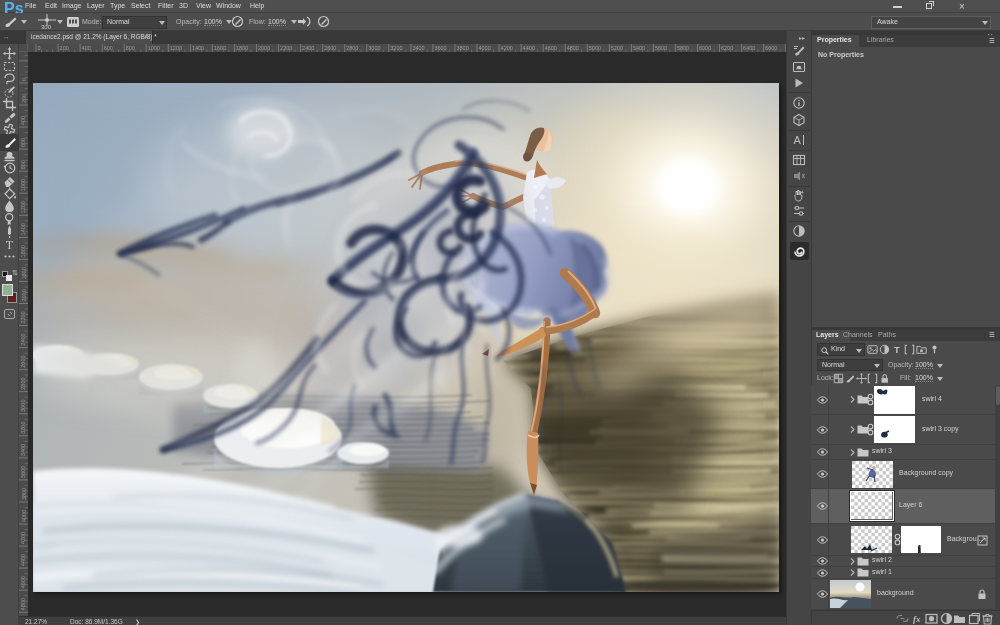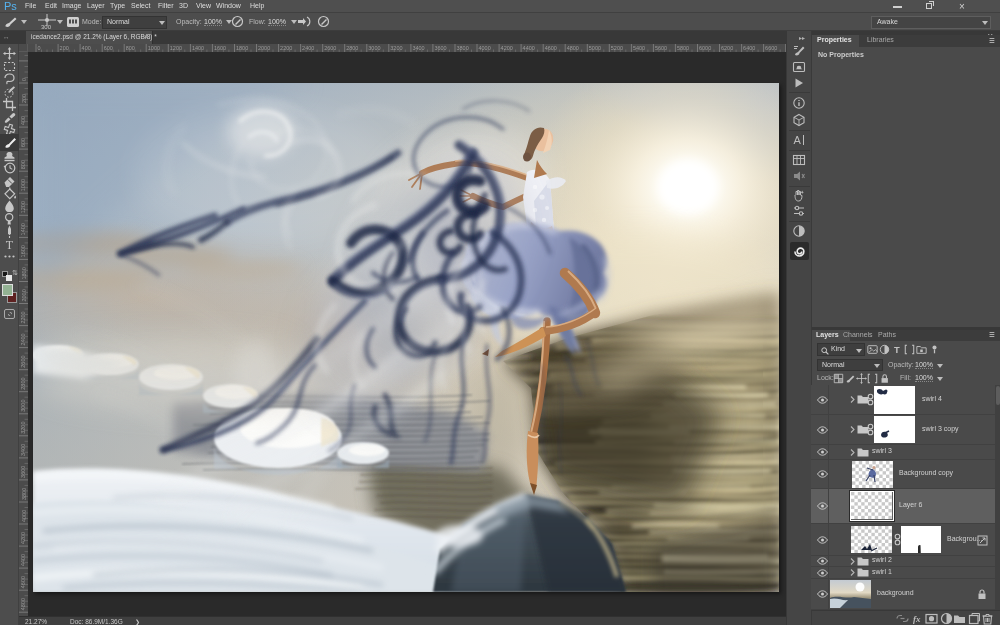--- a/index.html
+++ b/index.html
@@ -1,21 +1,21 @@
 <!DOCTYPE html>
 <html><head><meta charset="utf-8"><style>
 *{margin:0;padding:0;box-sizing:border-box;}
 html,body{width:1000px;height:625px;overflow:hidden;background:#4d4d4d;font-family:"Liberation Sans",sans-serif;}
 .a{position:absolute;}
 svg{display:block;}
 .car{position:absolute;width:0;height:0;border-left:3px solid transparent;border-right:3px solid transparent;border-top:4px solid #bdbdbd;}
 </style></head><body>
 <div class="a" style="left:0;top:0;width:1000px;height:625px;">
 <div class="a" style="left:0;top:0;width:1000px;height:13px;background:#4f4f4f;border-bottom:1px solid #404040;">
-<span class="a" style="left:4px;top:0px;font-size:11px;font-weight:normal;color:#55b3f0;">Ps</span>
+<span class="a" style="left:4px;top:0px;font-size:16px;font-weight:bold;color:#55b3f0;">Ps</span>
 <span class="a" style="left:25px;top:1.5px;font-size:7px;color:#dedede;">File</span>
 <span class="a" style="left:45px;top:1.5px;font-size:7px;color:#dedede;">Edit</span>
 <span class="a" style="left:62px;top:1.5px;font-size:7px;color:#dedede;">Image</span>
 <span class="a" style="left:87px;top:1.5px;font-size:7px;color:#dedede;">Layer</span>
 <span class="a" style="left:110px;top:1.5px;font-size:7px;color:#dedede;">Type</span>
 <span class="a" style="left:131px;top:1.5px;font-size:7px;color:#dedede;">Select</span>
 <span class="a" style="left:158px;top:1.5px;font-size:7px;color:#dedede;">Filter</span>
 <span class="a" style="left:179px;top:1.5px;font-size:7px;color:#dedede;">3D</span>
 <span class="a" style="left:196px;top:1.5px;font-size:7px;color:#dedede;">View</span>
 <span class="a" style="left:216px;top:1.5px;font-size:7px;color:#dedede;">Window</span>

